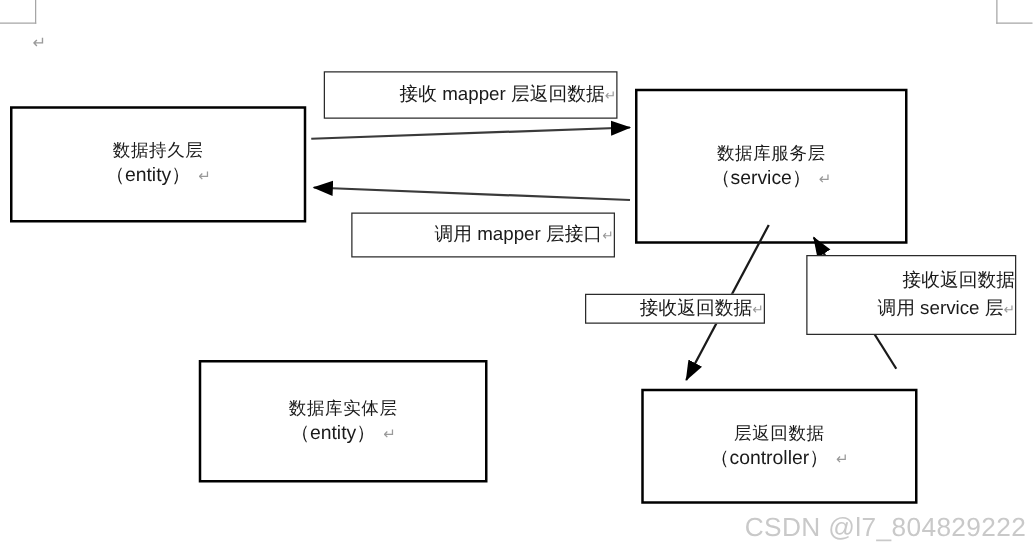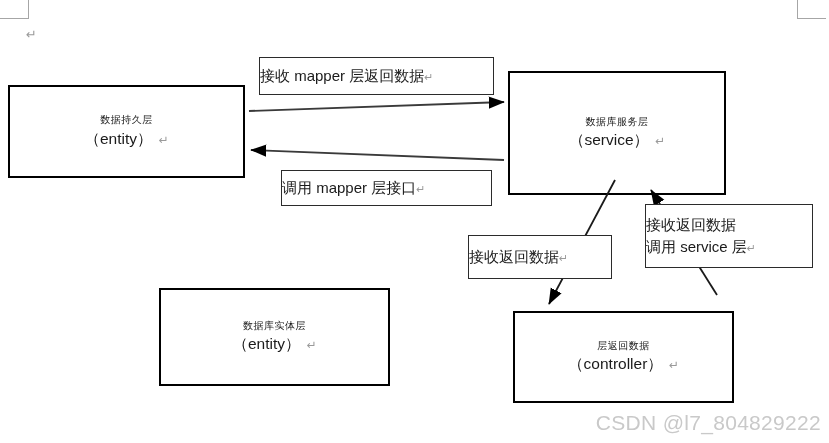--- a/index.html
+++ b/index.html
@@ -43,21 +43,21 @@
     box-sizing: border-box;
     border: 2.5px solid #000000;
     background: #ffffff;
     display: flex;
     flex-direction: column;
     align-items: center;
     justify-content: center;
     color: #1a1a1a;
   }
   .node .line1 {
-    font-size: 10px;
+    font-size: 14px;
     letter-spacing: 0.5px;
     line-height: 1.45;
   }
   .node .line2 {
     font-size: 15.5px;
     line-height: 1.45;
     white-space: nowrap;
   }
   .node .line2 .ret {
     color: #9a9a9a;
@@ -67,21 +67,21 @@
   }
 
   
   .label {
     position: absolute;
     box-sizing: border-box;
     border: 1px solid #2b2b2b;
     background: #ffffff;
     display: flex;
     flex-direction: column;
-    align-items: flex-start;
+    align-items: flex-end;
     justify-content: center;
     color: #1a1a1a;
     font-size: 15px;
     line-height: 1.5;
     white-space: nowrap;
     z-index: 5;
   }
   .label .ret {
     color: #9a9a9a;
     font-size: 11px;
@@ -166,21 +166,21 @@
       <span>接收 mapper 层返回数据</span><span class="ret">↵</span>
     </div>
   </div>
 
   <div class="label" style="left:281px; top:170px; width:211px; height:36px;">
     <div>
       <span>调用 mapper 层接口</span><span class="ret">↵</span>
     </div>
   </div>
 
-  <div class="label" style="left:468px; top:235px; width:144px; height:44px;">
+  <div class="label" style="left:468px; top:235px; width:144px; height:24px;">
     <div>
       <span>接收返回数据</span><span class="ret">↵</span>
     </div>
   </div>
 
   <div class="label" style="left:645px; top:204px; width:168px; height:64px;">
     <div>接收返回数据</div>
     <div>
       <span>调用 service 层</span><span class="ret">↵</span>
     </div>

